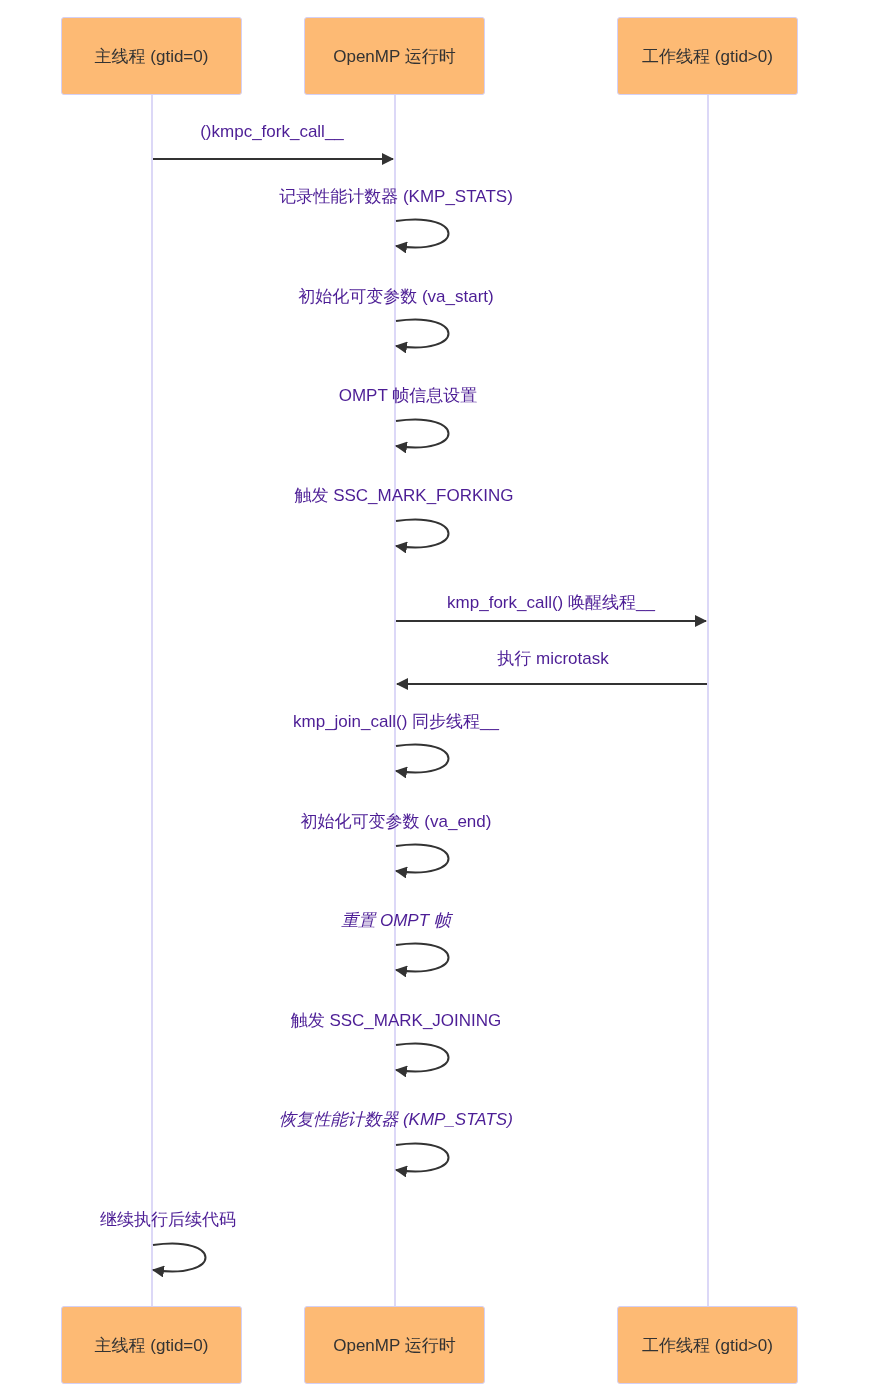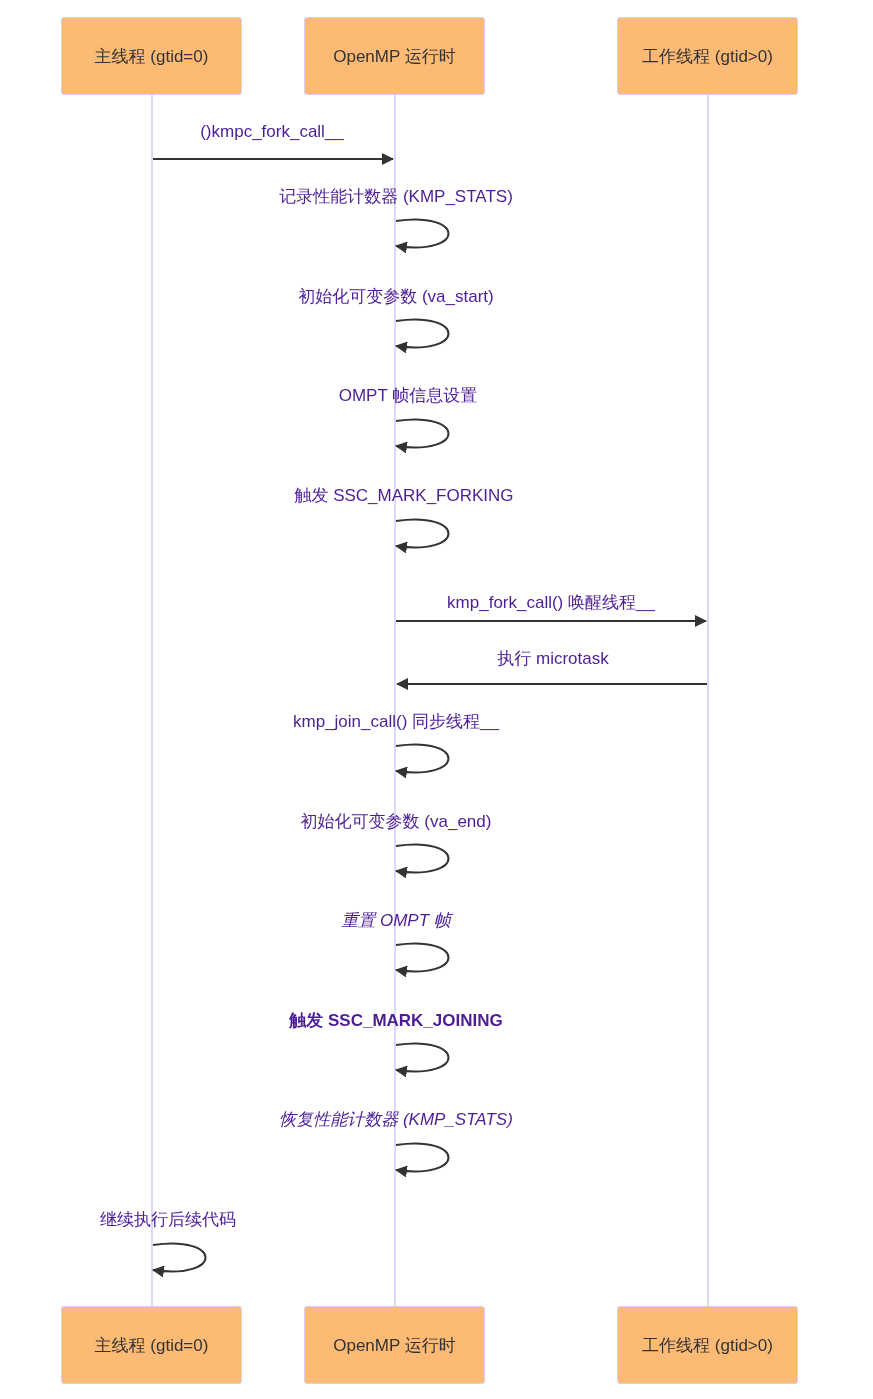--- a/index.html
+++ b/index.html
@@ -67,15 +67,15 @@
 <div class="msg-label" style="left:272px; top:122px;">()kmpc_fork_call__</div>
 <div class="msg-label" style="left:396px; top:185px;text-align:center;">记录性能计数器 (KMP_STATS)</div>
 <div class="msg-label" style="left:396px; top:285px;">初始化可变参数 (va_start)</div>
 <div class="msg-label" style="left:408px; top:384px;">OMPT 帧信息设置</div>
 <div class="msg-label" style="left:396px; top:484px;margin-left:8px;">触发 SSC_MARK_FORKING</div>
 <div class="msg-label" style="left:551px; top:583px;margin-top:8px;">kmp_fork_call() 唤醒线程__</div>
 <div class="msg-label" style="left:553px; top:647px;">执行 microtask</div>
 <div class="msg-label" style="left:396px; top:710px;">kmp_join_call() 同步线程__</div>
 <div class="msg-label" style="left:396px; top:810px;">初始化可变参数 (va_end)</div>
 <div class="msg-label" style="left:396px; top:909px;font-style:italic;">重置 OMPT 帧</div>
-<div class="msg-label" style="left:396px; top:1009px;font-weight:bold;">触发 SSC_MARK_JOINING</div>
+<div class="msg-label" style="left:396px; top:1009px;">触发 SSC_MARK_JOINING</div>
 <div class="msg-label" style="left:396px; top:1108px;font-style:italic;">恢复性能计数器 (KMP_STATS)</div>
 <div class="msg-label" style="left:168px; top:1208px;">继续执行后续代码</div>
 
 </body></html>

